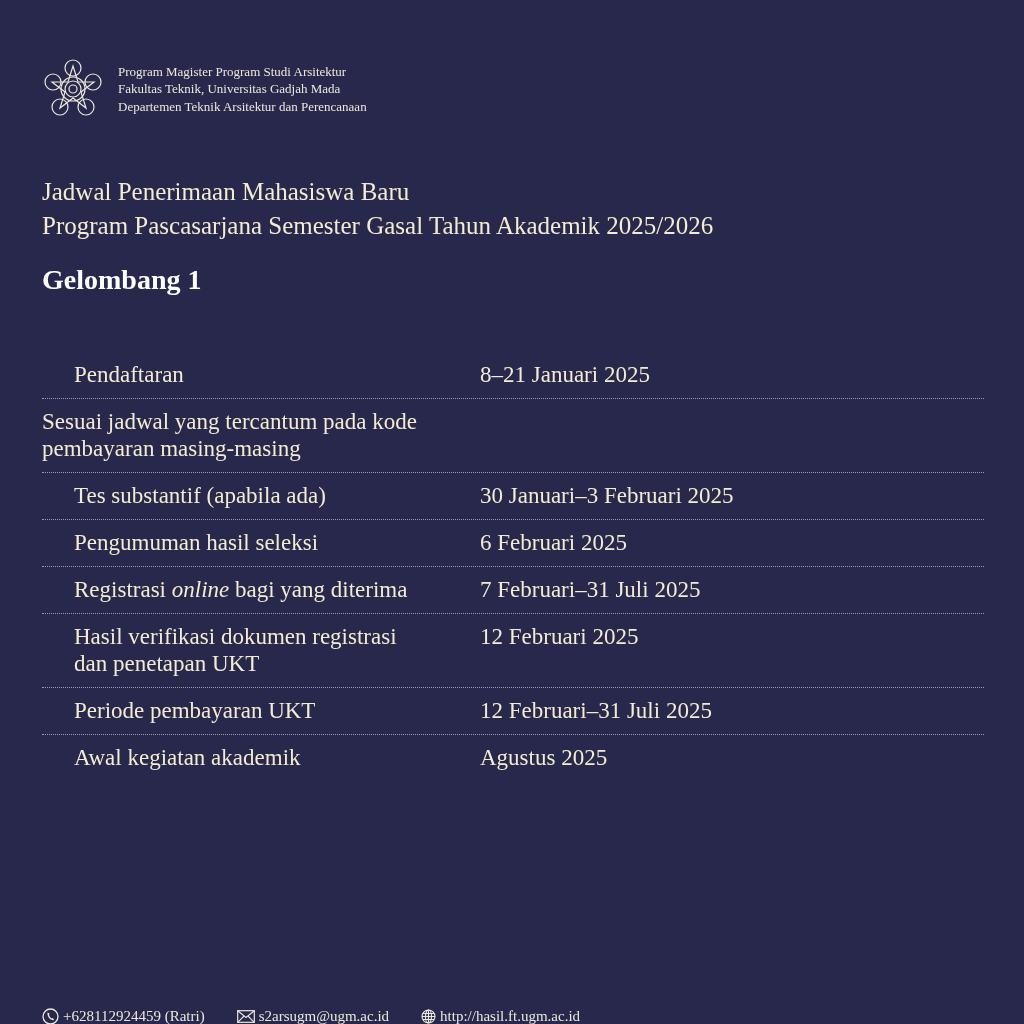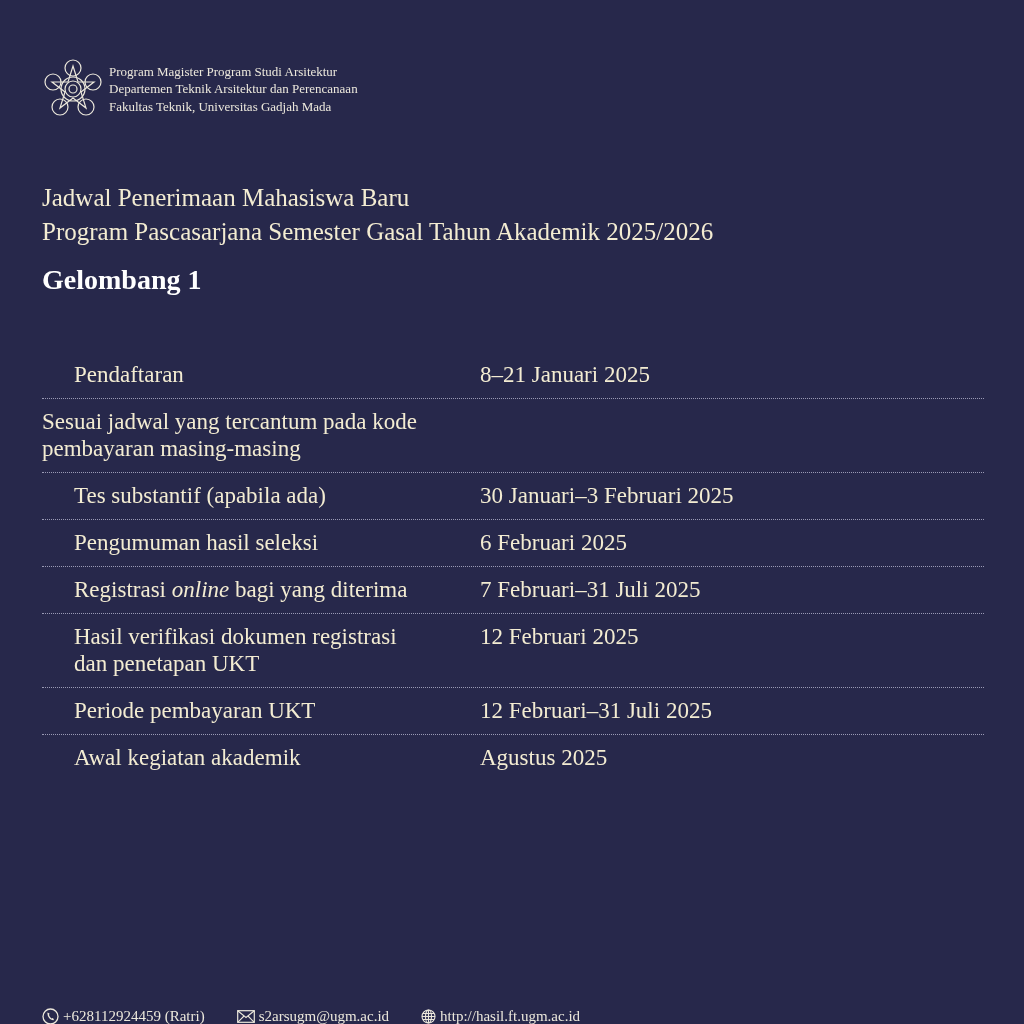--- a/index.html
+++ b/index.html
@@ -5,22 +5,22 @@
     html, body { margin: 0; padding: 0; }
     body {
       width: 1024px; height: 1024px; overflow: hidden;
       background: #27284b;
       font-family: "Liberation Serif", "DejaVu Serif", serif;
       color: #f3ecd2;
       position: relative;
     }
     .header { position: absolute; left: 42px; top: 58px; display: flex; align-items: center; }
     .logo { width: 62px; height: 62px; }
-    .header-text { margin-left: 5px; font-size: 13px; line-height: 17.5px; color: #ece8dc; }
-    .title { position: absolute; left: 42px; top: 181px; font-size: 25px; line-height: 34px; color: #f3ecd2; }
+    .header-text { margin-left: 14px; font-size: 13px; line-height: 17.5px; color: #ece8dc; }
+    .title { position: absolute; left: 42px; top: 175px; font-size: 25px; line-height: 34px; color: #f3ecd2; }
     .wave { position: absolute; left: 42px; top: 264px; font-size: 28px; font-weight: bold; color: #ffffff; }
     .schedule { position: absolute; left: 42px; top: 352px; width: 942px; }
     .row { display: flex; border-bottom: 1px dotted #9a9ab5; padding: 9px 0 10px 0; font-size: 23px; line-height: 27px; }
     .row:last-child { border-bottom: none; }
     .row .label { width: 438px; padding-left: 32px; box-sizing: border-box; color: #f3ecd2; }
     .row .value { flex: 1; color: #f3ecd2; }
     .footer { position: absolute; left: 42px; top: 960px; display: flex; align-items: center; font-size: 15px; color: #ece8dc; margin-top: 48px; }
     .footer .item { display: flex; align-items: center; margin-right: 32px; }
     .footer svg { margin-right: 4px; }
   </style>
@@ -36,22 +36,22 @@
       <polygon points="31,8 36,24 52,24 39,34 44,50 31,40 18,50 23,34 10,24 26,24"></polygon>
       <circle cx="31" cy="10" r="8"></circle>
       <circle cx="51" cy="24" r="8"></circle>
       <circle cx="44" cy="49" r="8"></circle>
       <circle cx="18" cy="49" r="8"></circle>
       <circle cx="11" cy="24" r="8"></circle>
     </g>
   </svg>
   <div class="header-text">
     <div>Program Magister Program Studi Arsitektur</div>
+    <div>Fakultas Teknik, Universitas Gadjah Mada</div>
     <div>Departemen Teknik Arsitektur dan Perencanaan</div>
-    <div>Fakultas Teknik, Universitas Gadjah Mada</div>
   </div>
 </div>
 
 <div class="title">
   <div>Jadwal Penerimaan Mahasiswa Baru</div>
   <div>Program Pascasarjana Semester Gasal Tahun Akademik 2025/2026</div>
 </div>
 
 <div class="wave">Gelombang 1</div>
 

